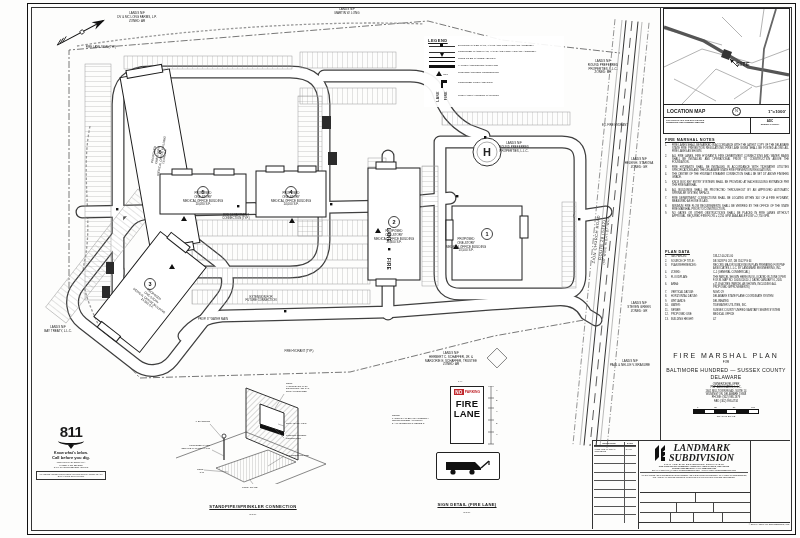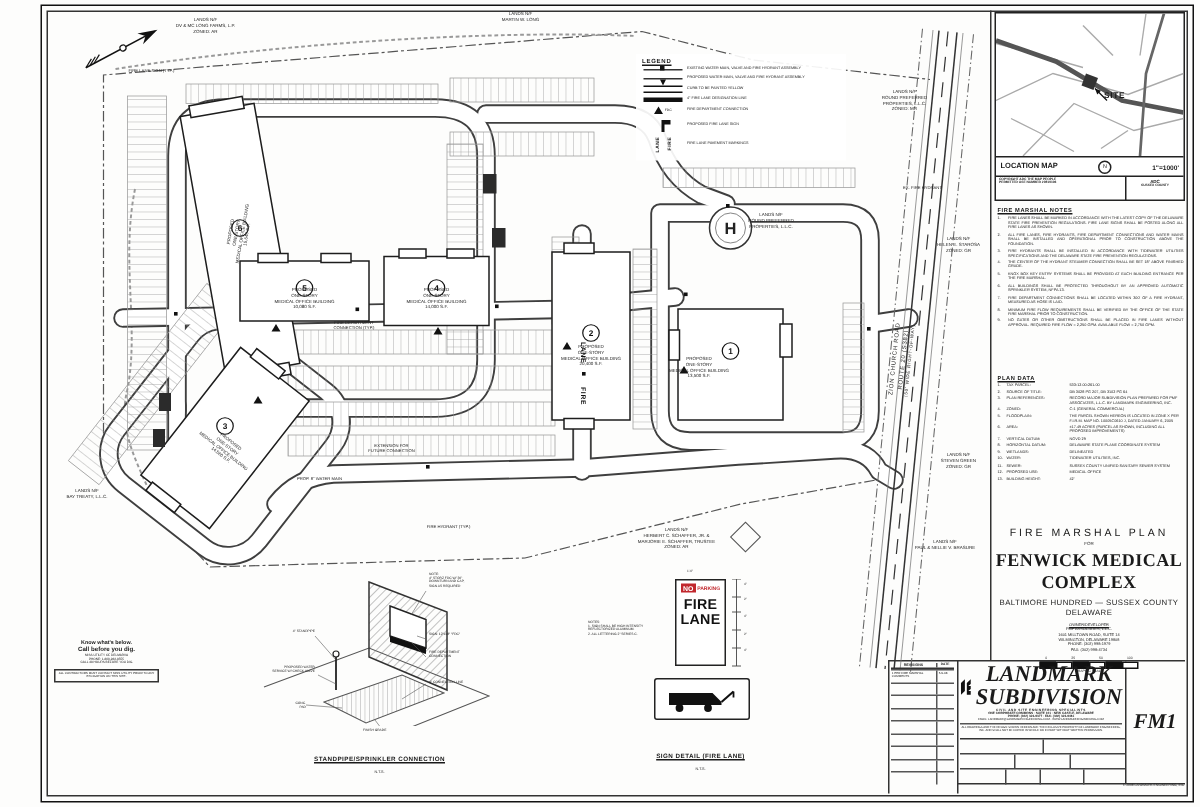--- a/index.html
+++ b/index.html
@@ -46,21 +46,21 @@
   .ttl-proj{font-family:"Liberation Serif",serif;font-weight:bold;font-size:12px;margin-top:2px;letter-spacing:.3px;}
   .ttl-loc{font-size:5.2px;margin-top:2.5px;letter-spacing:.3px;}
   .ttl-state{font-size:5.2px;margin-top:1.5px;letter-spacing:.3px;}
   .owner{font-size:2.6px;line-height:1.3;margin-top:3px;}
   .owner .hdr{text-decoration:underline;}
   .gscale{margin-top:3px;font-size:2.3px;}
   .gs-bar{display:flex;justify-content:center;margin:1px 0;}
   .gs-seg{width:9px;height:2.6px;border:0.5px solid #111;}
   .gs-b{background:#111;} .gs-w{background:#fff;}
   
-  .lm-name{font-family:"Liberation Serif",serif;font-style:italic;font-weight:bold;font-size:15px;line-height:1;}
+  .lm-name{font-family:"Liberation Serif",serif;font-style:italic;font-weight:bold;font-size:10px;line-height:1;}
   .lm-tag{font-size:2.1px;font-weight:bold;letter-spacing:.4px;}
   .lm-addr{font-size:2.1px;font-weight:bold;}
   .lm-web{font-size:1.9px;}
   .lm-disc{font-size:1.9px;line-height:1.25;}
   .tb-cell{border-left:0.5px solid #444;padding:0.5px 1px;overflow:hidden;}
   .tb-cell:first-child{border-left:none;}
   .fm1{font-family:"Liberation Serif",serif;font-style:italic;font-weight:bold;font-size:14px;}
   
   .rev-row{display:flex;border-top:0.5px solid #555;}
   .rev-c1{width:30px;font-size:2px;line-height:1.1;padding:0.5px;border-right:0.5px solid #555;min-height:6.5px;}
@@ -526,21 +526,20 @@
     <div class="pd-row">
         <span class="pd-num">13.</span>
         <span class="pd-lab">BUILDING HEIGHT:</span>
         <span class="pd-val">42'</span>
       </div>
   </div>
 
   <div class="abs ctr" style="left:662px;top:352px;width:128px;">
     <div class="ttl-plan">FIRE MARSHAL PLAN</div>
     <div class="ttl-for">FOR</div>
-    <div class="ttl-proj">FENWICK MEDICAL COMPLEX</div>
     <div class="ttl-loc">BALTIMORE HUNDRED  —  SUSSEX COUNTY</div>
     <div class="ttl-state">DELAWARE</div>
     <div class="owner">
       <div class="hdr">OWNER/DEVELOPER</div>
       <div>PMF ASSOCIATES, L.L.C.</div>
       <div>1601 MILLTOWN ROAD, SUITE 14</div>
       <div>WILMINGTON, DELAWARE 19808</div>
       <div>PHONE: (302) 998-1979</div>
       <div>FAX: (302) 998-4734</div>
     </div>
@@ -635,26 +634,28 @@
       <div class="tb-cell" style="flex:1;"> </div>
     </div>
     <div style="display:flex;height:10px;">
       <div class="tb-cell" style="flex:1.1;"> </div>
       <div class="tb-cell" style="flex:0.8;"> </div>
       <div class="tb-cell" style="flex:1;"> </div>
       <div class="tb-cell" style="flex:1;"> </div>
     </div>
   </div>
 
-  <div class="abs" style="left:750px;top:442px;width:40px;height:80px;display:flex;align-items:center;justify-content:center;">
-    <span class="fm1">FM1</span>
-  </div>
   <div class="abs" style="left:640px;top:523px;width:150px;font-size:2.2px;text-align:right;">© 2008 LANDMARK ENGINEERING, INC.</div>
 
   <div class="abs ctr" style="left:36px;top:424px;width:70px;">
+    <div>
+      <div class="k811-num">811</div>
+      <div class="k811-swoosh"></div>
+      <div class="k811-shield"></div>
+    </div>
     <div class="k811-l1">Know what's below.</div>
     <div class="k811-l2">Call before you dig.</div>
     <div class="k811-info pre">MISS UTILITY OF DELMARVA
 PHONE: 1-800-282-8555
 CALL 48 HOURS BEFORE YOU DIG</div>
     <div class="k811-box">ALL CONTRACTORS MUST CONTACT MISS UTILITY PRIOR TO ANY EXCAVATION ON THIS SITE.</div>
   </div>
 
   <div class="abs" style="left:168px;top:380px;width:170px;height:128px;">
     <svg width="170" height="104" viewBox="0 0 170 104">

